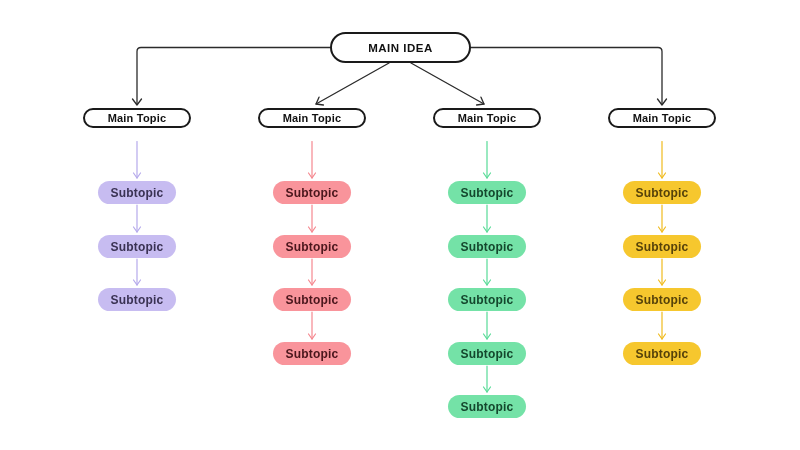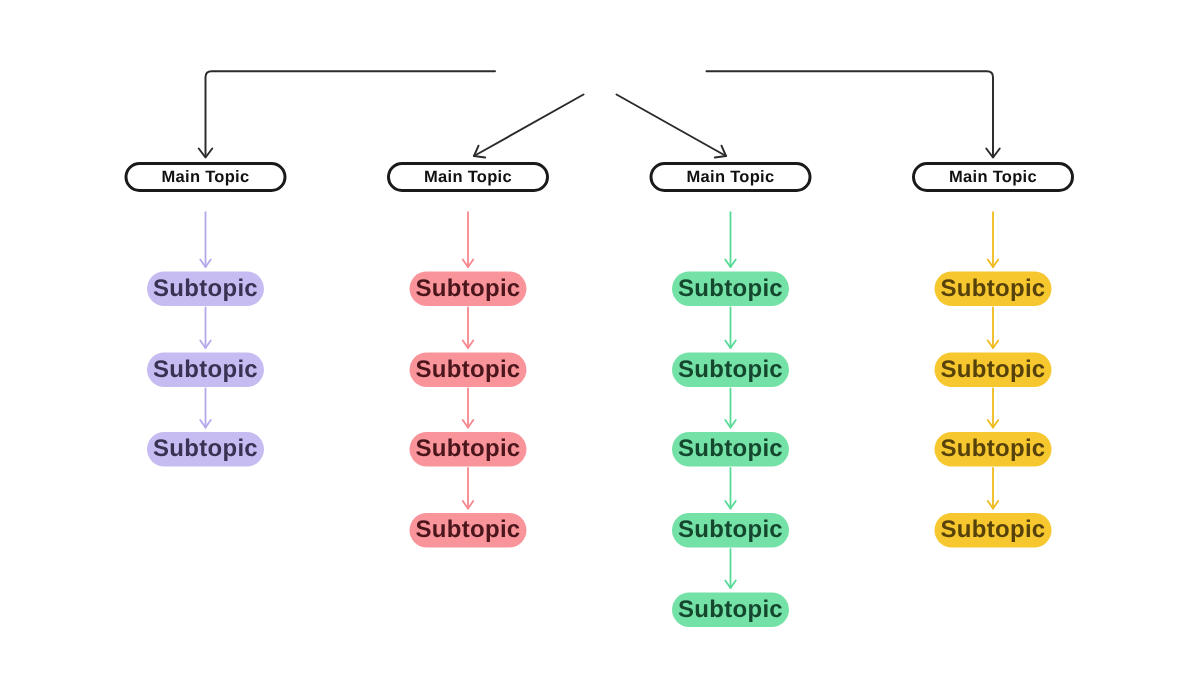--- a/index.html
+++ b/index.html
@@ -15,21 +15,21 @@
   }
   .root-node{
     width:141px;height:31px;left:330px;top:32px;
     border:2.5px solid #1a1a1a;font-size:11.5px;letter-spacing:.5px;z-index:3;
   }
   .topic-node{
     width:108px;height:20px;top:108px;
     border:2.5px solid #1a1a1a;font-size:11px;letter-spacing:.2px;z-index:3;
   }
   .sub-node{
-    width:78px;height:23px;border:none;font-size:16px;letter-spacing:.2px;z-index:2;
+    width:78px;height:23px;border:none;font-size:12px;letter-spacing:.2px;z-index:2;
   }
 </style>
 </head>
 <body>
 
 <div class="canvas">
   <svg id="wires" width="800" height="450" viewBox="0 0 800 450">
       <path d="M330 47.5 L141 47.5 Q137 47.5 137 51.5 L137 104" stroke="#2b2b2b" stroke-width="1.3" fill="none" stroke-linecap="round" stroke-linejoin="round"></path>
       <path d="M132.5 99 L137 105 L141.5 99" stroke="#2b2b2b" stroke-width="1.3" fill="none" stroke-linecap="round" stroke-linejoin="round"></path>
       <path d="M471 47.5 L658 47.5 Q662 47.5 662 51.5 L662 104" stroke="#2b2b2b" stroke-width="1.3" fill="none" stroke-linecap="round" stroke-linejoin="round"></path>
@@ -65,20 +65,21 @@
       <path d="M662 141.5 L662 178" stroke="#f0bb1d" stroke-width="1.2" fill="none" stroke-linecap="round" stroke-linejoin="round"></path>
       <path d="M658.5 173 L662 178 L665.5 173" stroke="#f0bb1d" stroke-width="1.2" fill="none" stroke-linecap="round" stroke-linejoin="round"></path>
       <path d="M662 205 L662 232" stroke="#f0bb1d" stroke-width="1.2" fill="none" stroke-linecap="round" stroke-linejoin="round"></path>
       <path d="M658.5 227 L662 232 L665.5 227" stroke="#f0bb1d" stroke-width="1.2" fill="none" stroke-linecap="round" stroke-linejoin="round"></path>
       <path d="M662 259 L662 285" stroke="#f0bb1d" stroke-width="1.2" fill="none" stroke-linecap="round" stroke-linejoin="round"></path>
       <path d="M658.5 280 L662 285 L665.5 280" stroke="#f0bb1d" stroke-width="1.2" fill="none" stroke-linecap="round" stroke-linejoin="round"></path>
       <path d="M662 312 L662 339" stroke="#f0bb1d" stroke-width="1.2" fill="none" stroke-linecap="round" stroke-linejoin="round"></path>
       <path d="M658.5 334 L662 339 L665.5 334" stroke="#f0bb1d" stroke-width="1.2" fill="none" stroke-linecap="round" stroke-linejoin="round"></path>
     </svg>
 
+  <div class="node root-node">MAIN IDEA</div>
 
   <div class="node topic-node" style="left:83px;">Main Topic</div>
   <div class="node topic-node" style="left:258px;">Main Topic</div>
   <div class="node topic-node" style="left:433px;">Main Topic</div>
   <div class="node topic-node" style="left:608px;">Main Topic</div>
 
   <div id="subs">
       <div class="node sub-node" style="left: 98px; top: 181px; background: rgb(199, 188, 241); color: rgb(58, 50, 83);">Subtopic</div>
       <div class="node sub-node" style="left: 98px; top: 235px; background: rgb(199, 188, 241); color: rgb(58, 50, 83);">Subtopic</div>
       <div class="node sub-node" style="left: 98px; top: 288px; background: rgb(199, 188, 241); color: rgb(58, 50, 83);">Subtopic</div>

